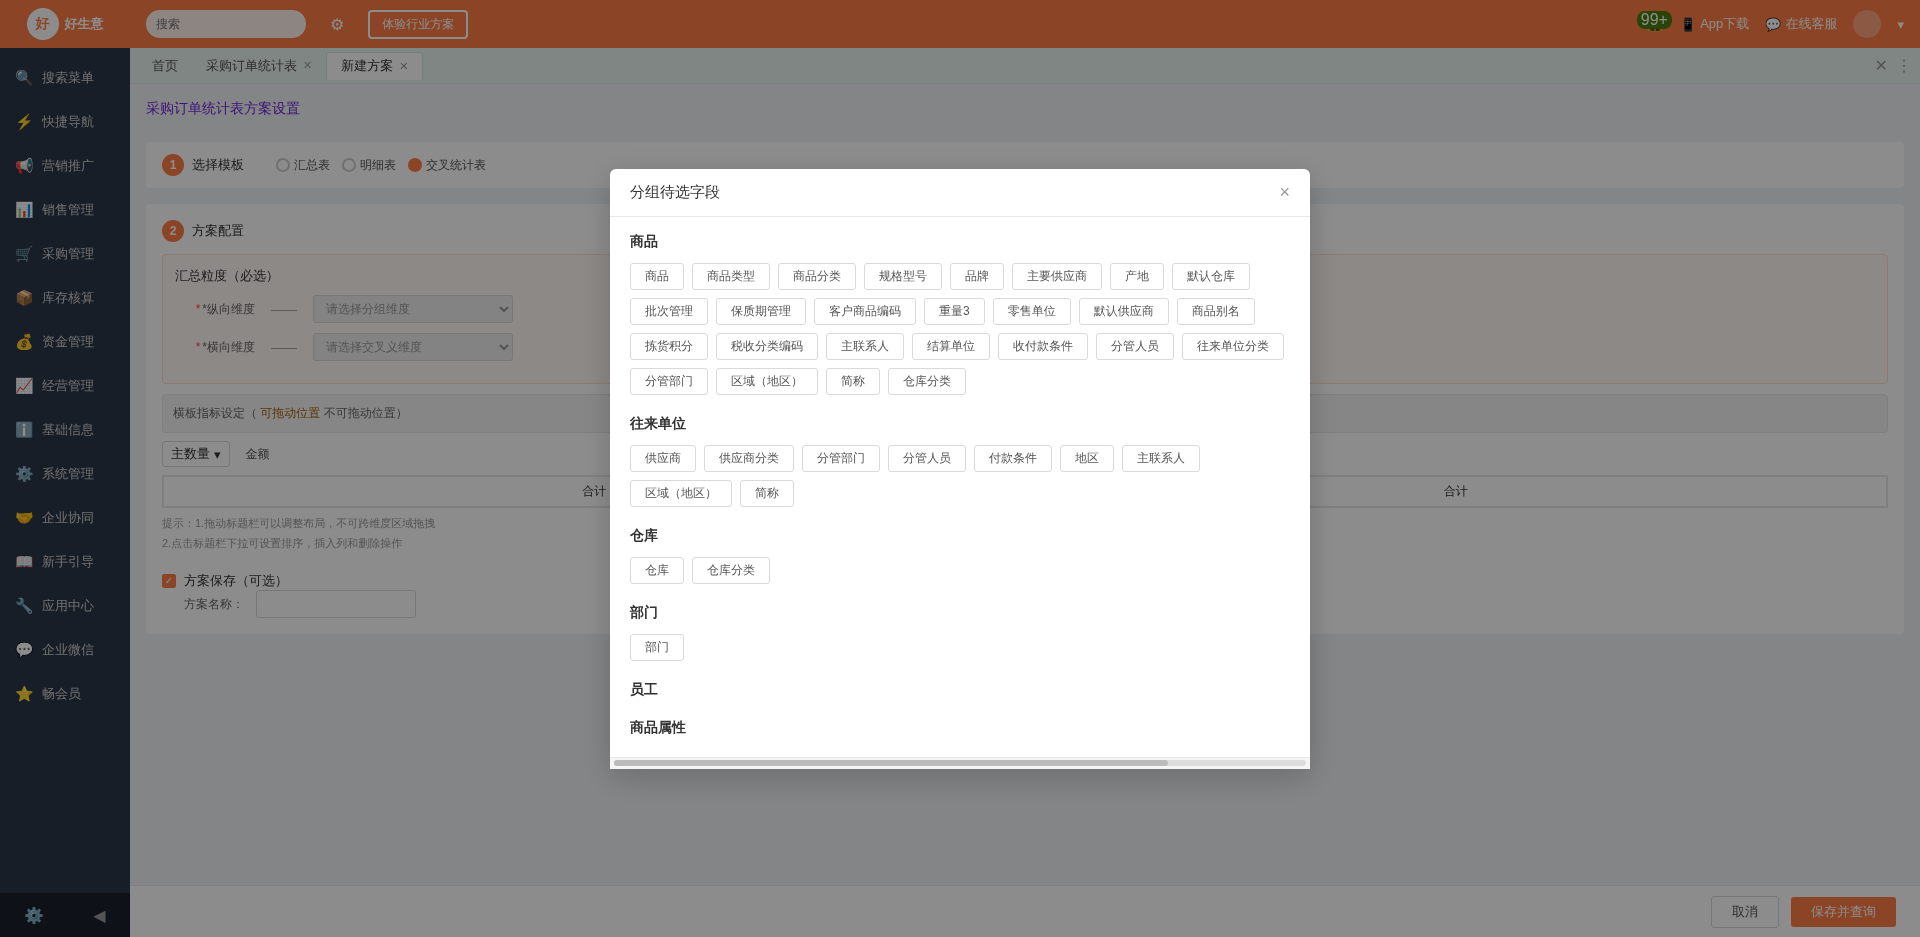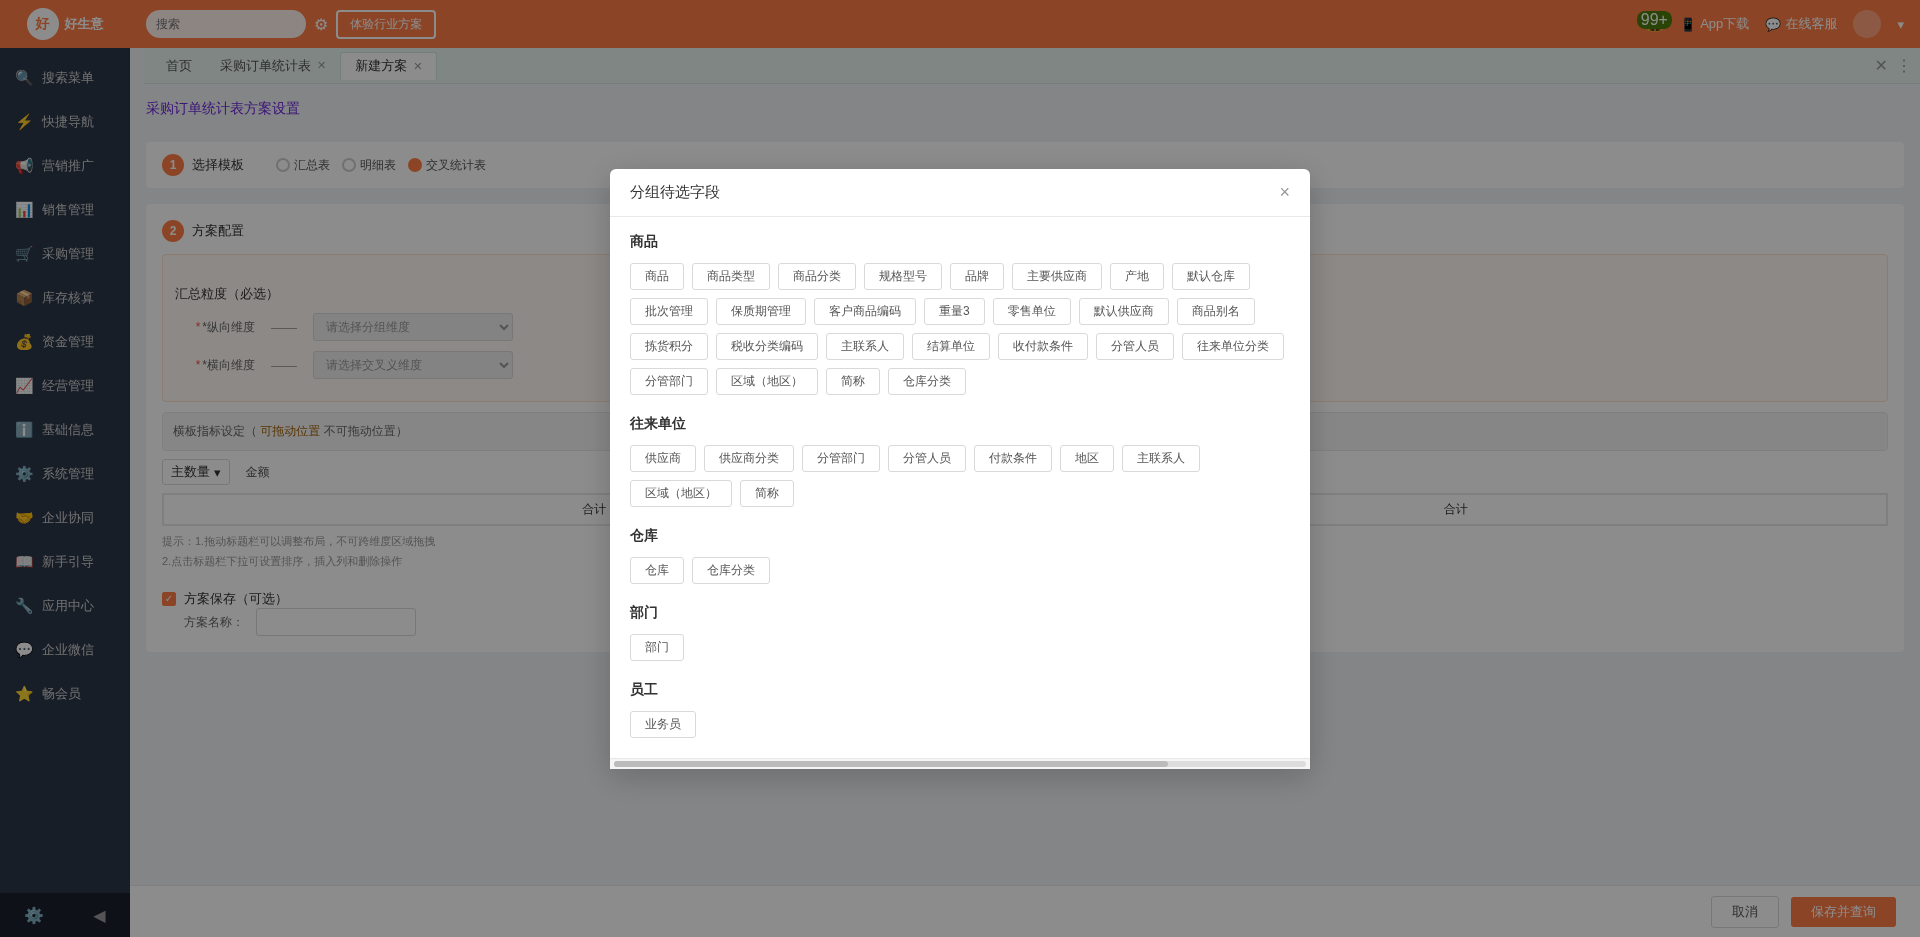--- a/index.html
+++ b/index.html
@@ -10,21 +10,21 @@
       height: 48px;
       background: #ff7d45;
       display: flex;
       align-items: center;
       padding: 0 16px;
       justify-content: space-between;
       position: fixed;
       top: 0; left: 0; right: 0;
       z-index: 100;
     }
-    .top-bar-left { display: flex; gap: 8px; }
+    .top-bar-left { display: flex; gap: 24px; }
     .logo-icon { width: 32px; height: 32px; background: white; border-radius: 50%; display: flex; align-items: center; justify-content: center; color: #ff7d45; font-weight: bold; font-size: 14px; }
     .search-input-top { width: 160px; height: 28px; border-radius: 14px; border: none; padding: 0 10px; font-size: 12px; background: rgba(255,255,255,0.9); }
     .trial-btn { background: #ff7d45; border: 2px solid white; color: white; padding: 4px 12px; border-radius: 4px; cursor: pointer; font-size: 12px; }
     .gear-btn { background: none; border: none; color: white; cursor: pointer; font-size: 16px; }
     .top-bar-right { display: flex; align-items: center; gap: 16px; color: white; font-size: 13px; }
     .notification-badge { position: relative; }
     .badge-count { position: absolute; top: -6px; right: -8px; background: #4d7c0f; color: white; border-radius: 8px; font-size: 16px; padding: 0 4px; min-width: 16px; text-align: center; }
     .top-right-item { display: flex; align-items: center; gap: 4px; cursor: pointer; }
     .avatar-circle { width: 28px; height: 28px; background: rgba(255,255,255,0.3); border-radius: 50%; }
 
@@ -32,21 +32,20 @@
     .nav-tabs {
       height: 36px;
       background: #e8f4f0;
       display: flex;
       align-items: center;
       padding: 0 8px;
       position: fixed;
       top: 48px; left: 130px; right: 0;
       z-index: 99;
       border-bottom: 1px solid #d0e8df;
-      margin-left: 14px;
     }
     .nav-tab {
       height: 28px;
       padding: 0 14px;
       display: flex;
       align-items: center;
       gap: 6px;
       font-size: 13px;
       cursor: pointer;
       color: #555;
@@ -97,21 +96,21 @@
     .step-item { display: flex; align-items: center; gap: 8px; }
     .step-num { width: 22px; height: 22px; border-radius: 50%; background: #ff7d45; color: white; display: flex; align-items: center; justify-content: center; font-size: 12px; font-weight: bold; }
     .step-label { font-size: 13px; color: #333; font-weight: 500; }
     .step-radio { display: flex; align-items: center; gap: 12px; margin-left: 12px; }
     .radio-item { display: flex; align-items: center; gap: 4px; font-size: 12px; color: #555; cursor: pointer; }
     .radio-dot { width: 14px; height: 14px; border-radius: 50%; border: 2px solid #ccc; display: inline-block; }
     .radio-dot.selected { border-color: #ff7d45; background: #ff7d45; }
 
     
     .config-section { background: white; border-radius: 4px; padding: 16px; margin-bottom: 12px; }
-    .config-label { font-size: 13px; color: #333; margin-bottom: 10px; font-weight: 500; margin-top: 18px; }
+    .config-label { font-size: 13px; color: #333; margin-bottom: 10px; font-weight: 500; }
     .config-row { display: flex; align-items: center; gap: 12px; margin-bottom: 10px; }
     .config-field-label { font-size: 12px; color: #666; width: 80px; text-align: right; }
     .config-field-label.required::before { content: "*"; color: #ff4d4f; margin-right: 2px; }
     .config-select { width: 200px; height: 28px; border: 1px solid #d9d9d9; border-radius: 3px; padding: 0 8px; font-size: 12px; color: #999; }
     .config-arrow { color: #999; margin: 0 4px; }
 
     .stats-row { display: flex; align-items: center; gap: 16px; margin: 8px 0; }
     .stat-dropdown { display: flex; align-items: center; gap: 4px; border: 1px solid #d9d9d9; border-radius: 3px; padding: 3px 8px; cursor: pointer; }
 
     
@@ -487,23 +486,20 @@
           </div>
         </div>
         <div class="modal-section">
           <div class="modal-section-title">部门</div>
           <div class="modal-tags">
             <div class="modal-tag">部门</div>
           </div>
         </div>
         <div class="modal-section">
           <div class="modal-section-title">员工</div>
-          <div class="modal-tags">
-            <div class="modal-tag">业务员</div>
-          </div>
         </div>
         <div class="modal-section">
           <div class="modal-section-title">商品属性</div>
         </div>
       </div>
     <div class="modal-hscroll">
       <div class="modal-hscroll-inner">
         <div class="modal-hscroll-thumb"></div>
       </div>
     </div>

